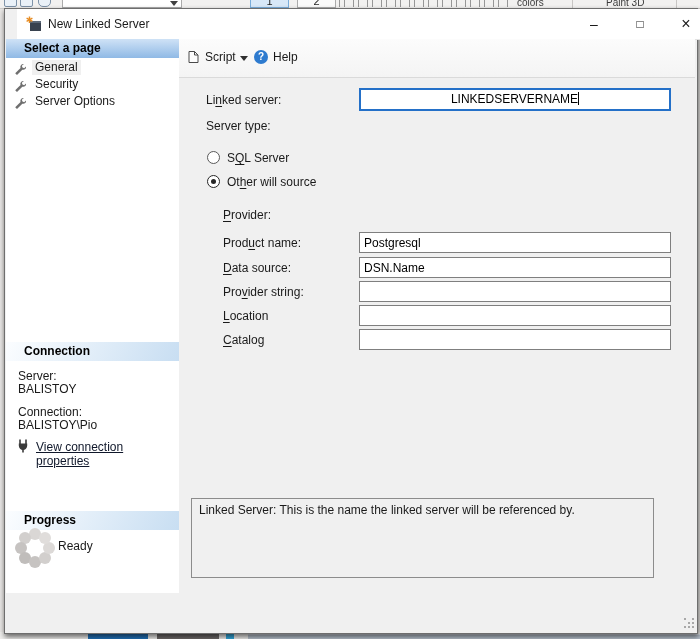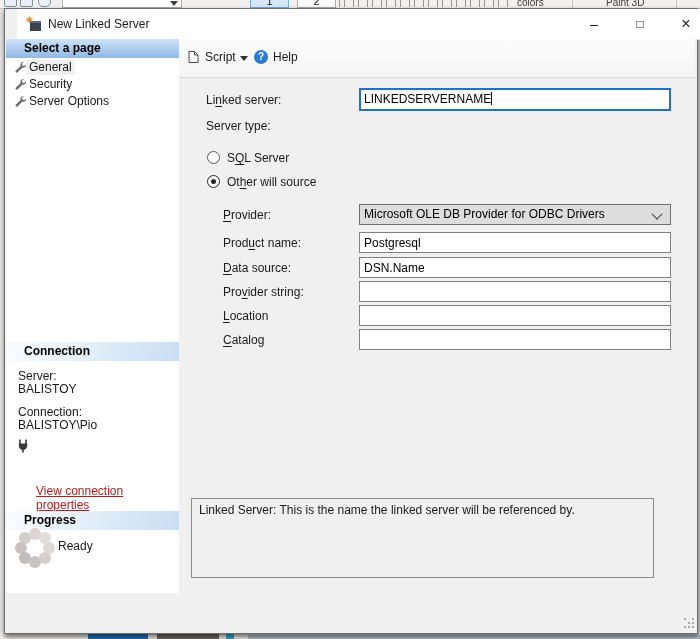--- a/index.html
+++ b/index.html
@@ -27,44 +27,44 @@
   .title-text{position:absolute;left:31px;top:8px;font-size:12px;color:#1a1a1a;}
   .winbtns{position:absolute;right:0;top:0;height:30px;display:flex;}
   .winbtn{width:46px;height:30px;text-align:center;line-height:30px;color:#1a1a1a;cursor:default;}
 
   
   .sidepanel{position:absolute;left:1px;top:30px;width:173px;height:554px;background:#FFFFFF;border-right:1px solid #CFCFCF;}
   .sec-hdr{position:absolute;left:0;width:100%;height:19px;line-height:19px;padding-left:18px;box-sizing:border-box;
            font-weight:bold;color:#000;}
   .hdr-blue{background:linear-gradient(to bottom,#CFE2F6,#8FB9E5);}
   .hdr-light{background:linear-gradient(115deg,#FBFDFF,#C8DEF2);}
-  .page-item{position:absolute;left:8px;height:16px;display:flex;align-items:center;cursor:default;}
+  .page-item{position:absolute;left:8px;height:16px;display:flex;align-items:flex-end;gap:6px;cursor:default;}
   .page-item .plabel{padding:0 3px;line-height:15px;}
   .page-item.sel .plabel{background:#F0F0F0;}
   .side-text{position:absolute;left:12px;color:#1a1a1a;}
-  .link{color:#b91c1c;text-decoration:underline;cursor:pointer;margin-top:44px;}
+  .link{color:#0f172a;text-decoration:underline;cursor:pointer;}
 
   .spinner{position:absolute;left:26px;top:506px;width:6px;height:6px;border-radius:50%;background:transparent;
     box-shadow:10px -10px 0 3px #E0DDDB, 14px 0px 0 3px #DCD9D7, 10px 10px 0 3px #D2CFCD,
                0px 14px 0 3px #C6C3C1, -10px 10px 0 3px #C0BDBB, -14px 0px 0 3px #C6C3C1,
                -10px -10px 0 3px #D2CFCD, 0px -14px 0 3px #DAD7D5;}
 
   
   .mainpanel{position:absolute;left:174px;top:30px;width:516px;height:554px;background:#F0F0F0;}
   .toolbar{position:absolute;left:0;top:0;width:100%;height:38px;background:linear-gradient(#FCFCFC,#F4F4F4);
            border-bottom:1px solid #DADADA;}
   .tb-item{position:absolute;display:flex;align-items:center;gap:5px;cursor:default;}
   .help-circle{width:14px;height:14px;border-radius:50%;background:#2E7BCF;color:#fff;font-weight:bold;
                font-size:10px;text-align:center;line-height:14px;}
 
   .lbl{position:absolute;white-space:nowrap;color:#1a1a1a;}
   .lbl u{text-underline-offset:2px;}
   .txt{position:absolute;width:312px;height:21px;box-sizing:border-box;border:1px solid #7F7F7F;background:#fff;
        font-family:"Liberation Sans","DejaVu Sans",sans-serif;font-size:12px;color:#000;padding:0 4px;line-height:19px;}
-  .txt.focused{border:1px solid #2470C8;box-shadow:inset 0 0 0 1px #2470C8;}
+  .txt.focused{border:1px solid #2470C8;box-shadow:inset 0 0 0 1px #2470C8;text-align:center;}
   .caret-bar{display:inline-block;width:1px;height:13px;background:#000;vertical-align:-2px;}
   .select{position:absolute;width:312px;height:21px;box-sizing:border-box;border:1px solid #707070;background:#DDDDDD;
           padding:0 4px;line-height:19px;color:#000;cursor:default;}
   .chev{position:absolute;right:9px;top:5px;width:7px;height:7px;border-right:1.4px solid #444;border-bottom:1.4px solid #444;
         transform:rotate(45deg);}
   .radio{position:absolute;width:13px;height:13px;border-radius:50%;background:#fff;border:1px solid #595959;box-sizing:border-box;}
   .radio.checked{border-color:#262626;}
   .radio.checked::after{content:"";position:absolute;left:3px;top:3px;width:5px;height:5px;border-radius:50%;background:#262626;}
 
   .descbox{position:absolute;left:186px;top:489px;width:463px;height:80px;border:1px solid #8C8C8C;box-sizing:border-box;
@@ -197,24 +197,20 @@
     </span>
 
     <span class="radio checked" style="left:202px;top:166px"></span>
     <span class="lbl" style="left:222px;top:166px">
       <span>Ot</span><u>h</u><span>er will source</span>
     </span>
 
     <span class="lbl" style="left:218px;top:199px">
       <span></span><u>P</u><span>rovider:</span>
     </span>
-    <div class="select" style="left:354px;top:195px">
-      <span>Microsoft OLE DB Provider for ODBC Drivers</span>
-      <span class="chev"></span>
-    </div>
 
     <span class="lbl" style="left:218px;top:227px">
       <span>Prod</span><u>u</u><span>ct name:</span>
     </span>
     <input class="txt" style="left: 354px; top: 223px;" value="Postgresql">
 
     <span class="lbl" style="left:218px;top:252px">
       <span></span><u>D</u><span>ata source:</span>
     </span>
     <input class="txt" style="left: 354px; top: 248px;" value="DSN.Name">

